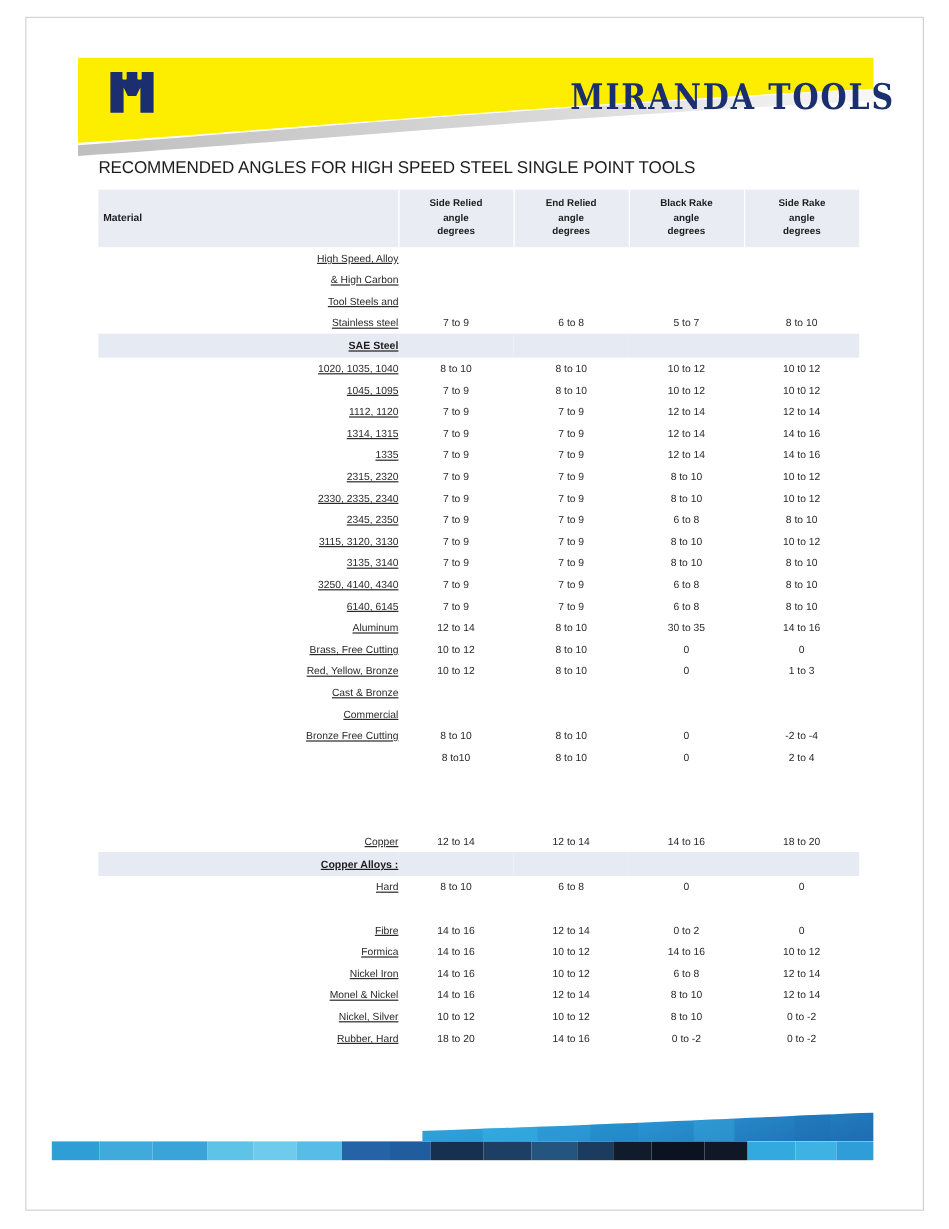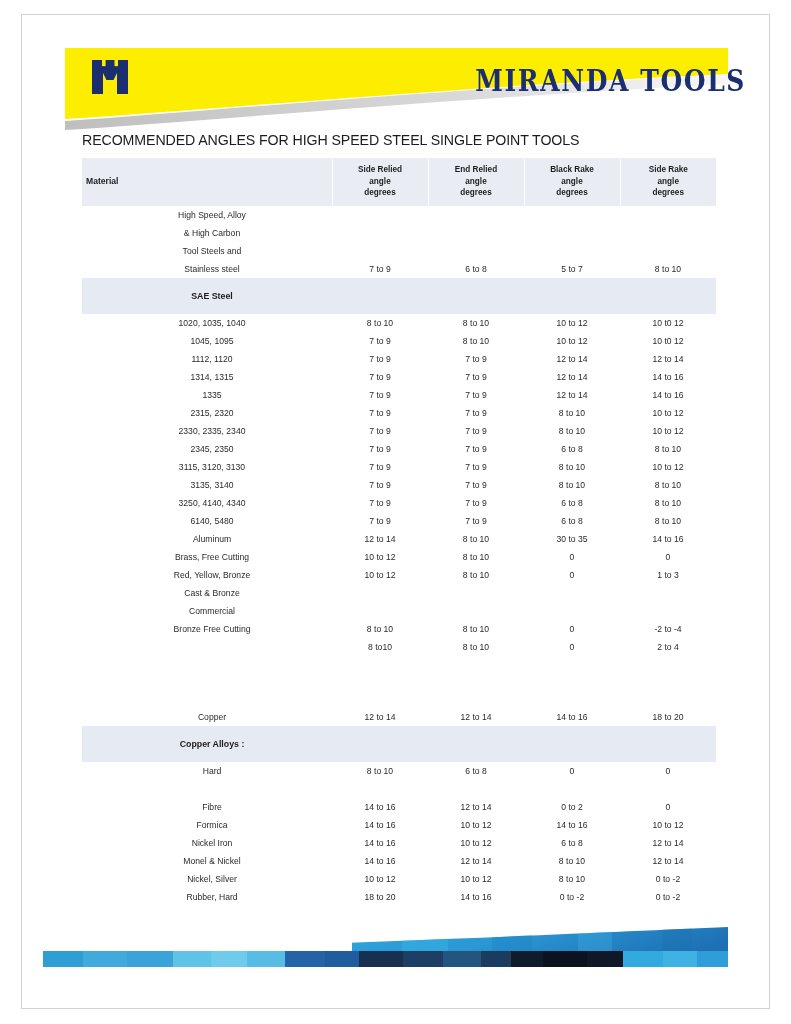--- a/index.html
+++ b/index.html
@@ -115,30 +115,31 @@
     font-size: 8.6px;
     color: #2a2a2a;
     padding: 0;
     height: 18px;
     line-height: 18px;
     vertical-align: middle;
     white-space: nowrap;
   }
   tbody td.mat {
     padding-left: 10px;
-    text-align: center;
+    text-align: right;
+    text-decoration: underline;
   }
   tbody td.val {
     text-align: center;
   }
   tr.section td {
     background: #e6eaf2;
     font-weight: bold;
     font-size: 8.8px;
-    height: 36px;
+    height: 20px;
     line-height: 20px;
     color: #1d1d1d;
   }
   tr.spacer td {
     height: 18px;
   }
   tr.gap td {
     height: 26px;
   }
 
@@ -341,21 +342,21 @@
             <td class="val">8 to 10</td>
           </tr>
           <tr class="">
             <td class="mat">3250, 4140, 4340</td>
             <td class="val">7 to 9</td>
             <td class="val">7 to 9</td>
             <td class="val">6 to 8</td>
             <td class="val">8 to 10</td>
           </tr>
           <tr class="">
-            <td class="mat">6140, 5480</td>
+            <td class="mat">6140, 6145</td>
             <td class="val">7 to 9</td>
             <td class="val">7 to 9</td>
             <td class="val">6 to 8</td>
             <td class="val">8 to 10</td>
           </tr>
           <tr class="">
             <td class="mat">Aluminum</td>
             <td class="val">12 to 14</td>
             <td class="val">8 to 10</td>
             <td class="val">30 to 35</td>

